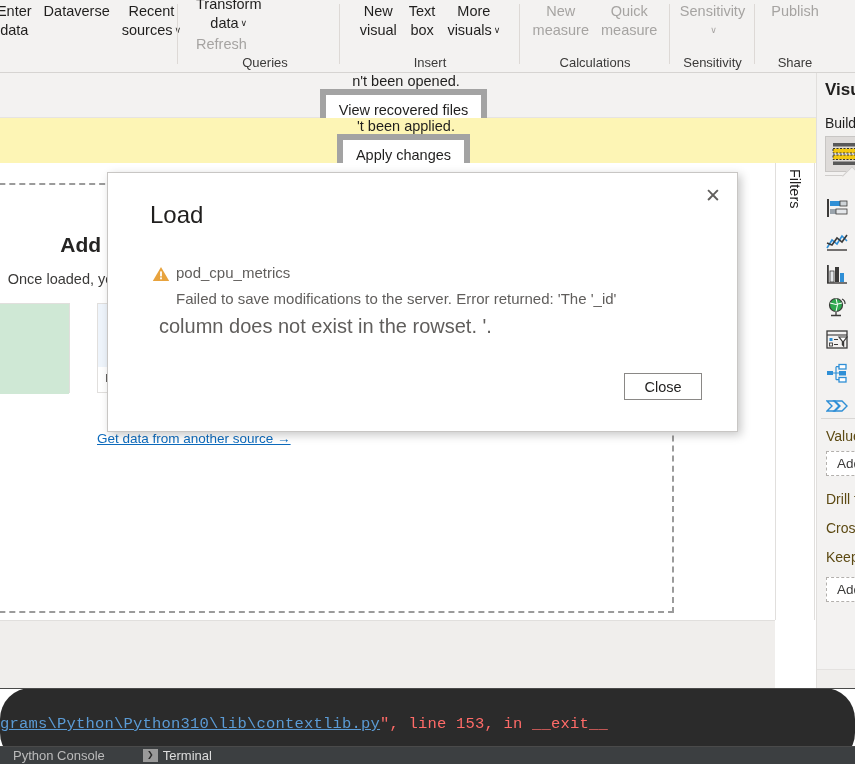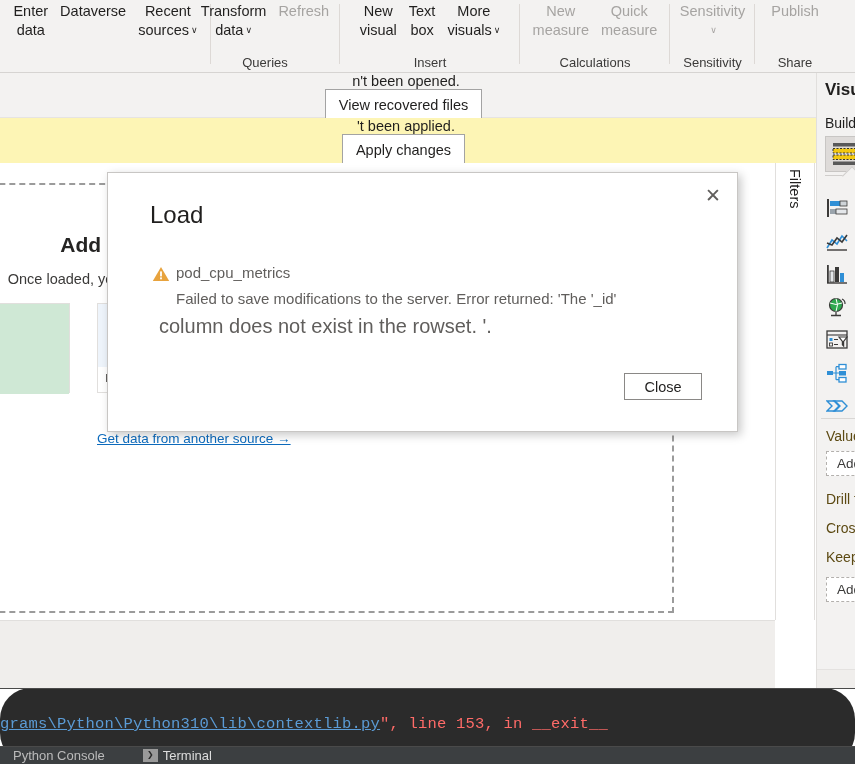--- a/index.html
+++ b/index.html
@@ -45,21 +45,21 @@
     display: flex; align-items: center; flex-direction: column;
   }
   .notif-1 { top: 73px; background: #f3f2f1; border-bottom: 1px solid #e6e4e2; }
   .notif-2 { top: 118px; background: #fdf5b5; }
   .notif-text {
     font-size: 14.5px; color: #201f1e; margin-left: -4px; flex: 0 0 auto;
     white-space: nowrap;
   }
   .notif-spacer { flex: 1 1 auto; }
   .notif-btn {
-    background: #ffffff; border: 1px solid #a3a3a3;
+    background: #ffffff; border: 6px solid #a3a3a3;
     font-family: "Liberation Sans", sans-serif;
     font-size: 14.5px; color: #201f1e;
     padding: 7px 13px; margin-right: 9px; cursor: pointer;
     white-space: nowrap;
   }
   .notif-x {
     width: 30px; height: 45px; display: flex; align-items: center;
     justify-content: center; font-size: 19px; color: #444; cursor: pointer;
     margin-right: 4px;
   }
@@ -221,38 +221,38 @@
     text-align: center; line-height: 13px; margin-right: 5px;
   }
 </style>
 </head>
 <body>
 
 <div id="app">
 
   <div class="ribbon">
     <div class="rib-groups" id="ribbon-groups">
-        <div class="rib-group sep" style="left: 0px; width: 211px;">
+        <div class="rib-group sep" style="left: 0px; width: 178px;">
           <div class="rib-btns" style="justify-content: center;">
             <div class="rib-btn">
               <span>Enter</span>
               <span class="l2">data</span>
             </div>
             <div class="rib-btn">
               <span>Dataverse</span>
               <span class="l2"></span>
             </div>
             <div class="rib-btn">
               <span>Recent</span>
               <span class="l2">sources<span class="caret">∨</span></span>
             </div>
           </div>
         </div>
         <div class="rib-group sep" style="left: 190px; width: 150px;">
-          <div class="rib-btns" style="justify-content: center;">
+          <div class="rib-btns" style="justify-content: center; flex-direction: column;">
             <div class="rib-btn">
               <span>Transform</span>
               <span class="l2">data<span class="caret">∨</span></span>
             </div>
             <div class="rib-btn disabled">
               <span>Refresh</span>
               <span class="l2"></span>
             </div>
           </div>
           <div class="rib-label">Queries</div>

